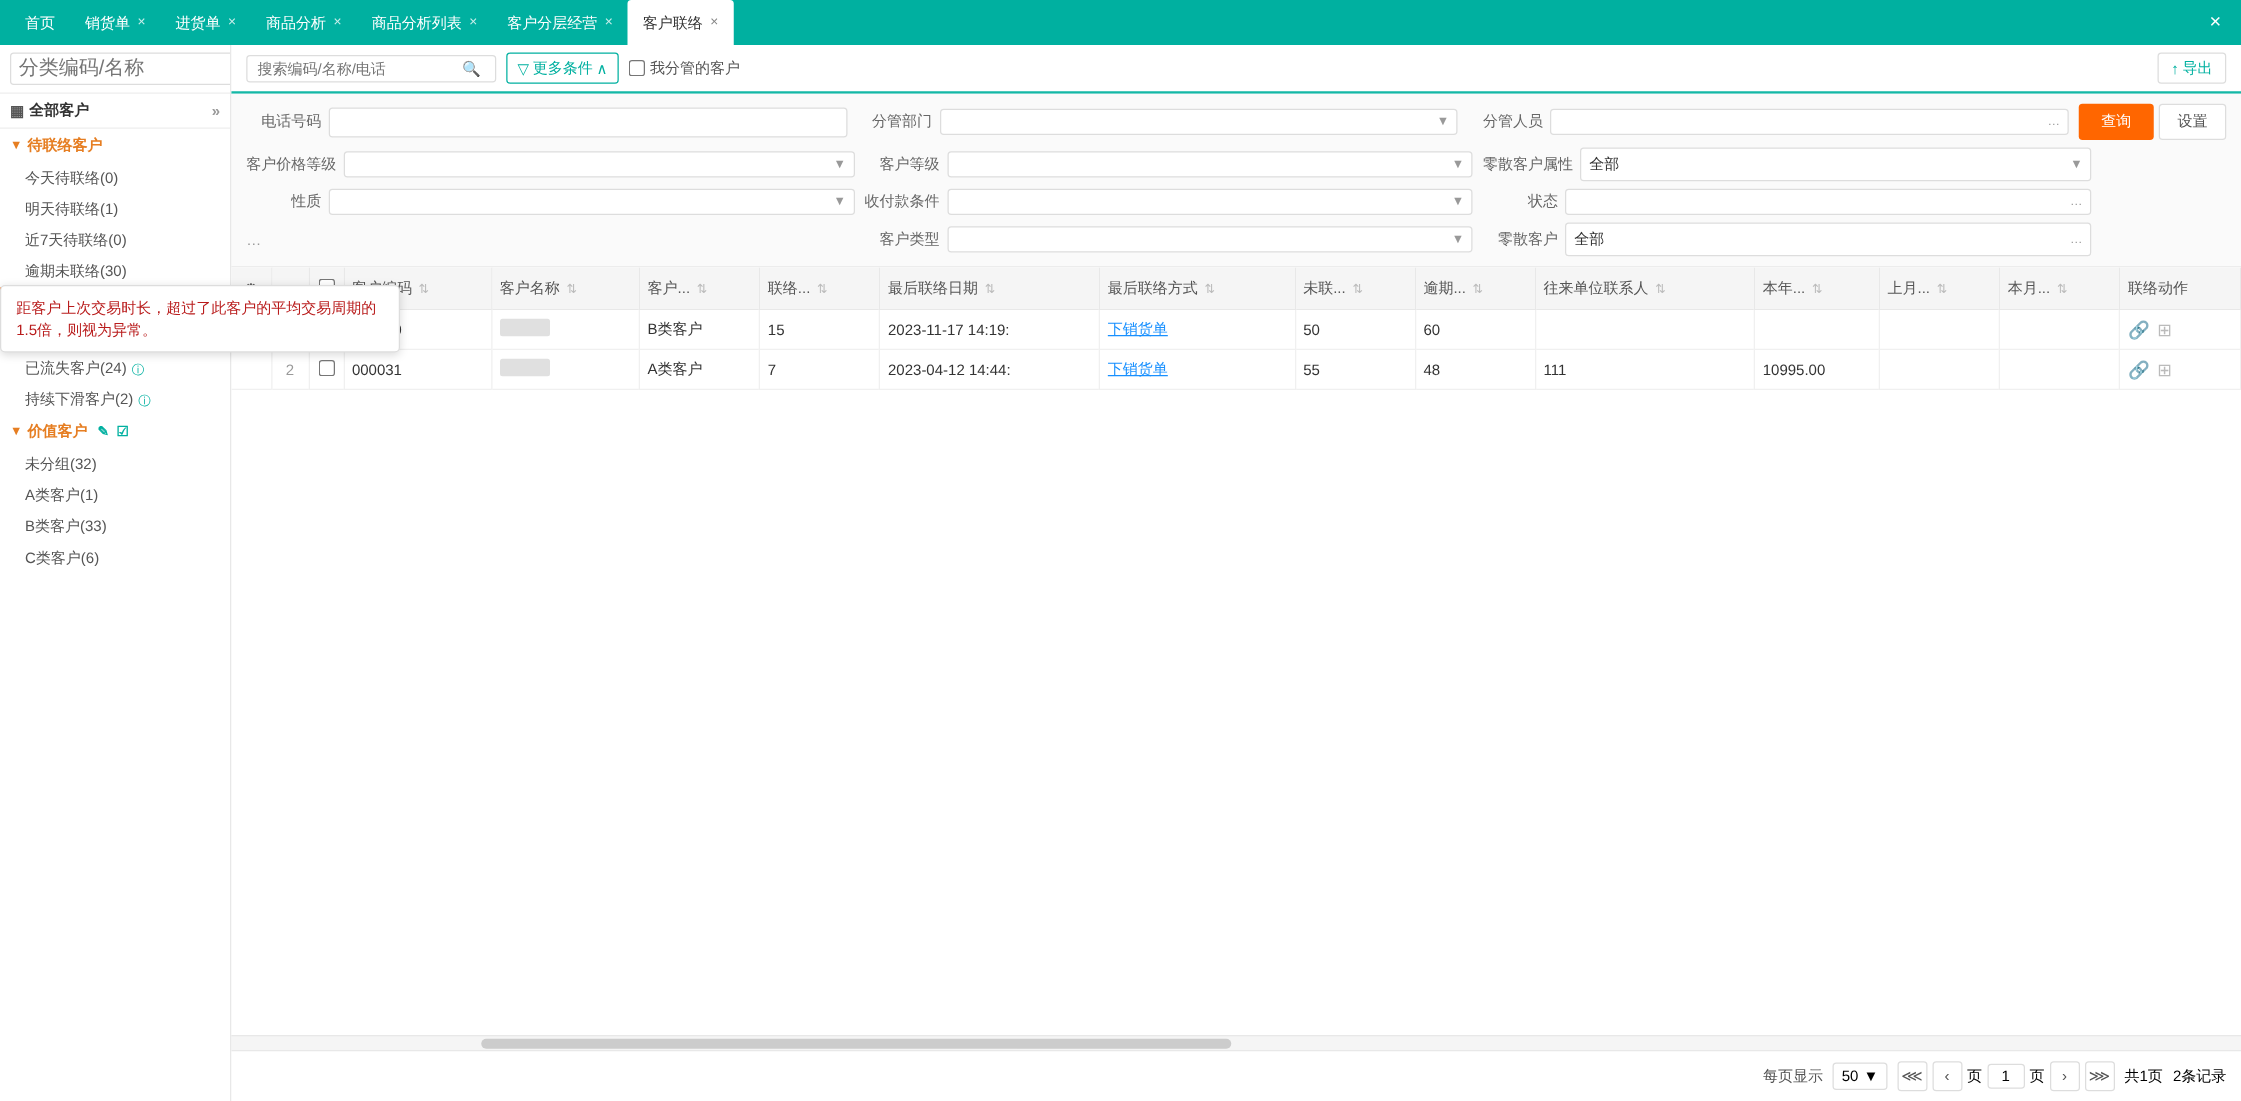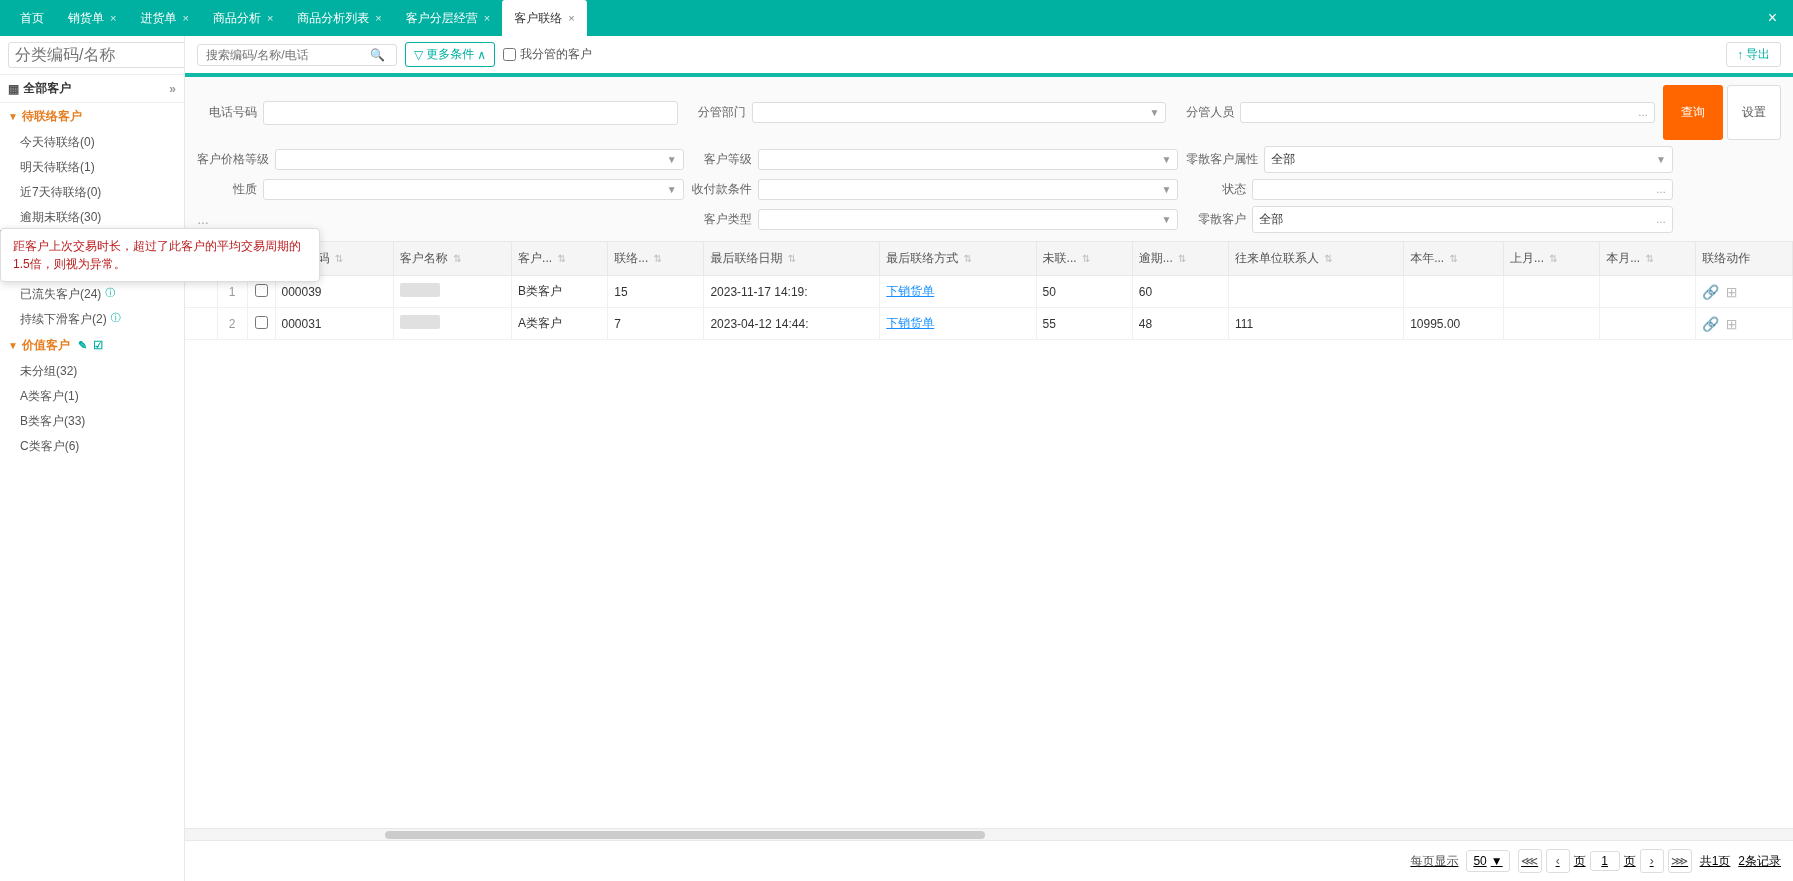--- a/index.html
+++ b/index.html
@@ -43,37 +43,37 @@
     }
     .sidebar-all .grid-icon { color: #555; }
     .sidebar-all .collapse-arrow { margin-left: auto; color: #999; }
     .sidebar-group-title {
       display: flex; align-items: center; padding: 5px 8px; color: #e67e22;
       font-weight: bold; cursor: pointer; gap: 4px;
     }
     .sidebar-group-title .arrow { font-size: 10px; }
     .sidebar-item {
       padding: 4px 8px 4px 20px; color: #555; cursor: pointer; display: flex;
-      align-items: flex-start; gap: 2px;
+      align-items: flex-end; gap: 2px;
     }
 
     
     .tooltip-popup {
       position: absolute; top: 228px; left: 0; z-index: 100;
       background: white; border: 1px solid #ddd; border-radius: 4px;
       padding: 8px 12px; max-width: 320px; color: #b91c1c; font-size: 12px;
       line-height: 1.5; box-shadow: 0 2px 8px rgba(0,0,0,0.15);
     }
 
     
     .content { flex: 1; display: flex; flex-direction: column; overflow: hidden; }
 
     
     .filter-bar {
-      background: white; border-bottom: 4px solid #14b8a6; padding: 6px 12px;
+      background: white; border-bottom: 2px solid #14b8a6; padding: 6px 12px;
       display: flex; align-items: center; gap: 8px; flex-shrink: 0;
     }
     .filter-search {
       display: flex; align-items: center; border: 1px solid #ddd; border-radius: 3px;
       padding: 3px 8px; gap: 4px; min-width: 200px;
     }
     .filter-search input { border: none; outline: none; font-size: 12px; width: 160px; color: #999; }
     .filter-search .s-icon { color: #999; }
     .more-conditions {
       display: flex; align-items: center; gap: 3px; color: #00b0a0; cursor: pointer;
@@ -108,21 +108,21 @@
       flex: 1; border: 1px solid #ddd; border-radius: 3px; padding: 4px 6px;
       background: white; color: #999;
     }
     .adv-actions { display: flex; flex-direction: row; gap: 4px; }
     .btn-query {
       background: #ff6600; color: white; border: none; border-radius: 3px;
       padding: 5px 18px; cursor: pointer; font-size: 12px;
     }
     .btn-settings {
       background: white; color: #555; border: 1px solid #ddd; border-radius: 3px;
-      padding: 18px 14px; cursor: pointer; font-size: 12px;
+      padding: 5px 14px; cursor: pointer; font-size: 12px;
     }
     .adv-dots { color: #999; cursor: pointer; align-self: center; }
 
     
     .table-area { flex: 1; overflow: auto; background: white; }
     table { width: 100%; border-collapse: collapse; min-width: 1200px; }
     thead tr { background: #f5f5f5; border-bottom: 1px solid #e8e8e8; }
     thead th {
       padding: 8px 6px; text-align: left; color: #555; font-weight: normal;
       border-right: 1px solid #e8e8e8; white-space: nowrap; position: sticky; top: 0;
@@ -136,21 +136,21 @@
     .num-col { width: 30px; text-align: center; color: #999; }
     .checkbox-col { width: 28px; text-align: center; }
 
     
     .row-actions { display: flex; gap: 6px; align-items: center; }
     .action-icon { color: #bbb; cursor: pointer; font-size: 14px; }
 
     
     .bottom-bar {
       background: white; border-top: 1px solid #e8e8e8; padding: 8px 12px;
-      display: flex; align-items: center; gap: 8px; flex-shrink: 0; justify-content: flex-end; text-decoration: underline;
+      display: flex; align-items: center; gap: 8px; flex-shrink: 0; justify-content: flex-end;
     }
     .bottom-bar .per-page-label { color: #555; }
     .per-page-select {
       border: 1px solid #ddd; border-radius: 3px; padding: 3px 6px; cursor: pointer;
       display: flex; align-items: center; gap: 4px;
     }
     .pagination { display: flex; align-items: center; gap: 4px; }
     .page-btn {
       width: 24px; height: 24px; border: 1px solid #ddd; border-radius: 3px;
       display: flex; align-items: center; justify-content: center; cursor: pointer; color: #555;

